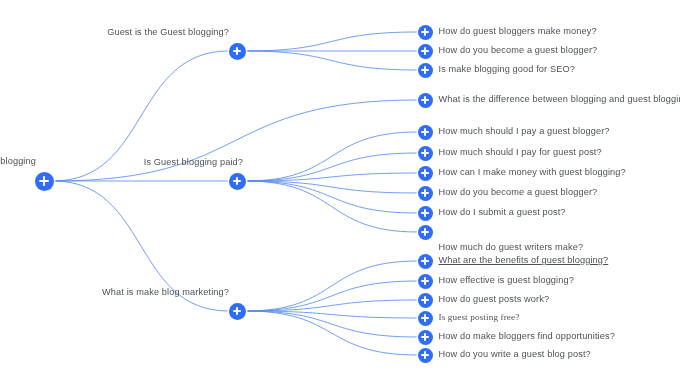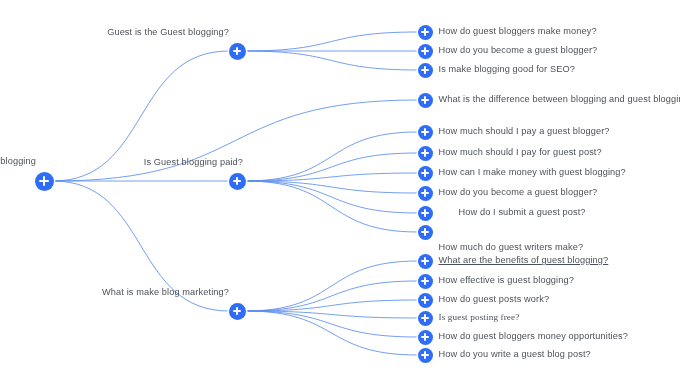--- a/index.html
+++ b/index.html
@@ -113,31 +113,31 @@
       <span class="node-label label-above" style="left: 229px; top: 156.5px; transform: translateX(-100%); text-align: right; white-space: nowrap; margin-left: 14px;">Is Guest blogging paid?</span>
       <span class="node-circle" style="left: 417.5px; top: 124.5px; width: 15px; height: 15px;"></span>
       <span class="node-label label-right" style="left: 438.5px; top: 126px;">How much should I pay a guest blogger?</span>
       <span class="node-circle" style="left: 417.5px; top: 145.5px; width: 15px; height: 15px;"></span>
       <span class="node-label label-right" style="left: 438.5px; top: 147px;">How much should I pay for guest post?</span>
       <span class="node-circle" style="left: 417.5px; top: 165.5px; width: 15px; height: 15px;"></span>
       <span class="node-label label-right" style="left: 438.5px; top: 167px;">How can I make money with guest blogging?</span>
       <span class="node-circle" style="left: 417.5px; top: 185.5px; width: 15px; height: 15px;"></span>
       <span class="node-label label-right" style="left: 438.5px; top: 187px;">How do you become a guest blogger?</span>
       <span class="node-circle" style="left: 417.5px; top: 205.5px; width: 15px; height: 15px;"></span>
-      <span class="node-label label-right" style="left: 438.5px; top: 207px; margin-left: 20px;">How do I submit a guest post?</span>
+      <span class="node-label label-right" style="left: 438.5px; top: 207px;">How do I submit a guest post?</span>
       <span class="node-circle" style="left: 417.5px; top: 224.5px; width: 15px; height: 15px;"></span>
       <span class="node-label label-right" style="left: 438.5px; top: 242px;">How much do guest writers make?</span>
       <span class="node-circle" style="left: 228.5px; top: 302.5px; width: 17px; height: 17px;"></span>
       <span class="node-label label-above" style="left: 229px; top: 286.5px; transform: translateX(-100%); text-align: right; white-space: nowrap;">What is make blog marketing?</span>
       <span class="node-circle" style="left: 417.5px; top: 253.5px; width: 15px; height: 15px;"></span>
       <span class="node-label label-right" style="left: 438.5px; top: 255px; text-decoration: underline;">What are the benefits of guest blogging?</span>
       <span class="node-circle" style="left: 417.5px; top: 273.5px; width: 15px; height: 15px;"></span>
       <span class="node-label label-right" style="left: 438.5px; top: 275px;">How effective is guest blogging?</span>
       <span class="node-circle" style="left: 417.5px; top: 292.5px; width: 15px; height: 15px;"></span>
       <span class="node-label label-right" style="left: 438.5px; top: 294px;">How do guest posts work?</span>
       <span class="node-circle" style="left: 417.5px; top: 310.5px; width: 15px; height: 15px;"></span>
       <span class="node-label label-right" style="left: 438.5px; top: 312px; font-family: Liberation Serif, serif;">Is guest posting free?</span>
       <span class="node-circle" style="left: 417.5px; top: 329.5px; width: 15px; height: 15px;"></span>
-      <span class="node-label label-right" style="left: 438.5px; top: 331px;">How do guest bloggers money opportunities?</span>
+      <span class="node-label label-right" style="left: 438.5px; top: 331px;">How do make bloggers find opportunities?</span>
       <span class="node-circle" style="left: 417.5px; top: 347.5px; width: 15px; height: 15px;"></span>
       <span class="node-label label-right" style="left: 438.5px; top: 349px;">How do you write a guest blog post?</span>
     </div>
 </div>
 
 </body></html>

